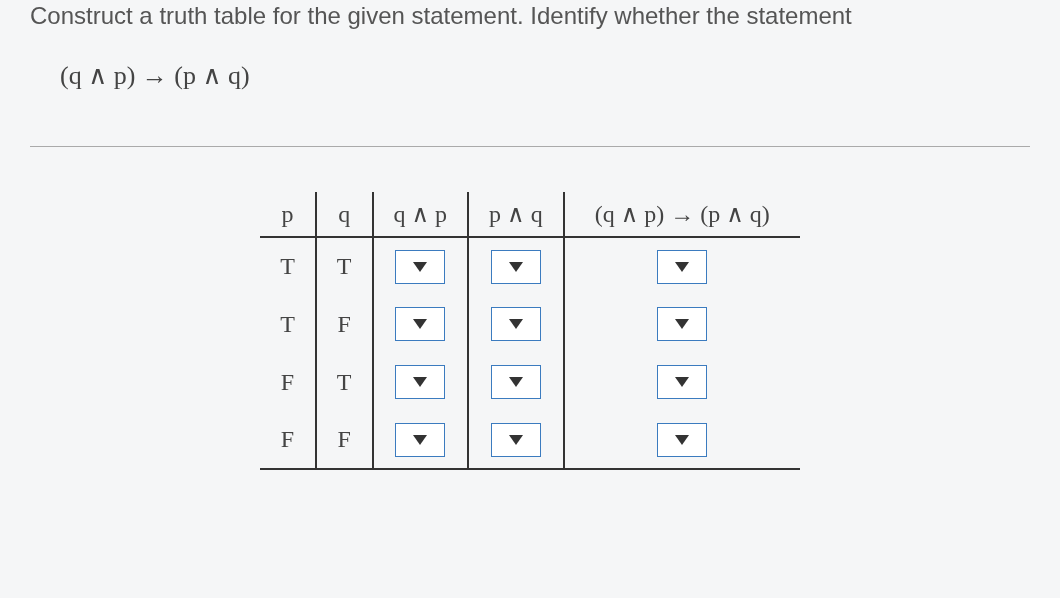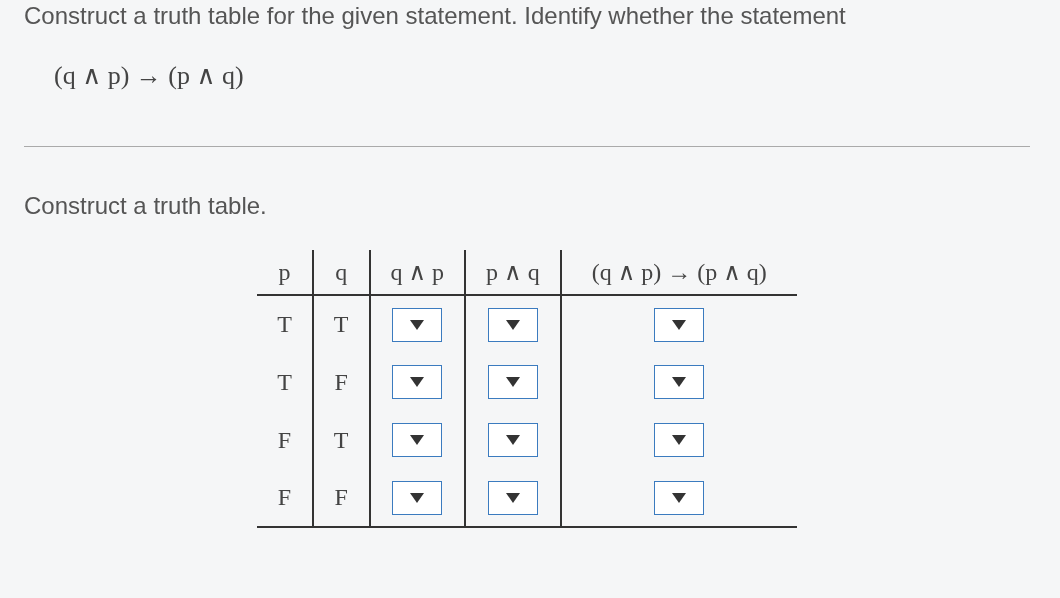--- a/index.html
+++ b/index.html
@@ -9,21 +9,21 @@
     }
     body {
       font-family: Arial, Helvetica, sans-serif;
       background: #f5f6f7;
       width: 1060px;
       height: 598px;
       overflow: hidden;
       color: #4a4a4a;
     }
     .page {
-      padding: 0 30px 20px 24px;
+      padding: 0 30px 20px 30px;
     }
     .instruction {
       font-size: 24px;
       color: #555;
       margin-top: 2px;
       margin-bottom: 30px;
       white-space: nowrap;
     }
     .expression {
       font-size: 26px;
@@ -90,21 +90,20 @@
       padding-right: 30px;
     }
   </style>
 </head>
 <body>
 
 <div class="page">
   <div class="instruction">Construct a truth table for the given statement. Identify whether the statement</div>
   <div class="expression">(q ∧ p) → (p ∧ q)</div>
   <hr class="divider">
-  <div class="sub-instruction">Construct a truth table.</div>
 
   <div class="table-wrap">
     <table>
       <thead>
         <tr>
           <th class="col-sep">p</th>
           <th class="col-sep">q</th>
           <th class="col-sep">q ∧ p</th>
           <th class="col-sep">p ∧ q</th>
           <th class="wide-col">(q ∧ p) → (p ∧ q)</th>

